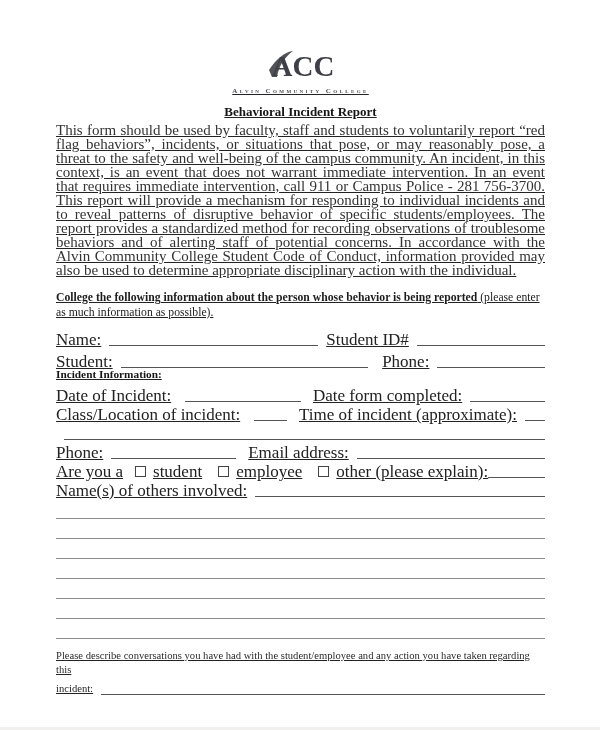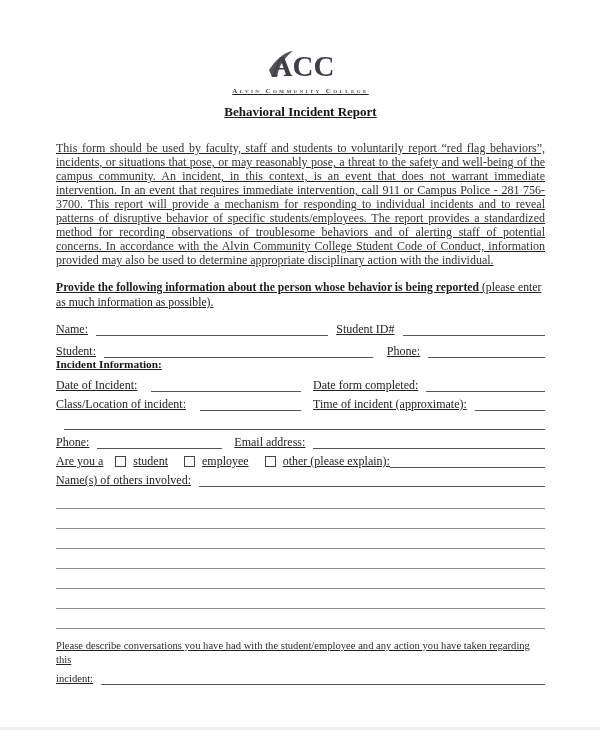--- a/index.html
+++ b/index.html
@@ -15,29 +15,29 @@
   .hdr{text-align:center;}
   .logo-wrap{display:inline-block;line-height:0;}
   .college{
     margin-top:1px;font-size:7px;font-weight:bold;letter-spacing:2.4px;
     color:#4c4c54;font-variant:small-caps;
   }
   .doc-title{margin-top:9px;font-size:13px;font-weight:bold;color:#161616;}
 
   
   .intro{
-    margin-top:21px;font-size:12px;line-height:14px;text-align:justify;color:#333;
+    margin-top:3px;font-size:15px;line-height:14px;text-align:justify;color:#333;
   }
 
   
   .lead{margin-top:13px;font-size:11.7px;line-height:15px;color:#1c1c1c;}
   .lead b{font-weight:bold;}
 
   
-  .row{display:flex;align-items:flex-end;margin-top:9px;font-size:12px;line-height:13px;}
+  .row{display:flex;align-items:flex-end;margin-top:9px;font-size:17px;line-height:13px;}
   .row.tight{margin-top:6px;}
   .lbl{white-space:nowrap;color:#222;}
   .fill{border-bottom:1px solid #555;height:12px;min-width:20px;}
   .grow{flex:1;}
   .gap-s{margin-left:8px;}
   .gap-m{margin-left:14px;}
   .col-left{display:flex;align-items:flex-end;width:245px;margin-right:12px;gap:8px;}
   .col-left .fill{flex:1;margin-left:6px;}
   .sec-h{font-size:11.3px;font-weight:bold;color:#161616;}
 
@@ -66,21 +66,21 @@
           <path d="M18 22 C 26 10, 34 4, 42 3 C 34 9, 28 17, 26 29 L 21 29 Z" fill="#3f3f47" opacity="0.9"></path>
         </svg>
       </span>
       <div class="college">Alvin Community College</div>
       <div class="doc-title">Behavioral Incident Report</div>
     </div>
 
     <div class="intro">This form should be used by faculty, staff and students to voluntarily report “red flag behaviors”, incidents, or situations that pose, or may reasonably pose, a threat to the safety and well-being of the campus community.  An incident, in this context, is an event that does not warrant immediate intervention. In an event that requires immediate intervention, call 911 or Campus Police - 281 756-3700.   This report will provide a mechanism for responding to individual incidents and to reveal patterns of disruptive behavior of specific students/employees. The report provides a standardized method for recording observations of troublesome behaviors and of alerting staff of potential concerns.   In accordance with the Alvin Community College Student Code of Conduct, information provided may also be used to determine appropriate disciplinary action with the individual.</div>
 
     <div class="lead">
-      <b>Provide the following information about the person whose behavior is being reported</b><span> (please enter as much information as possible).</span>
+      <b>College the following information about the person whose behavior is being reported</b><span> (please enter as much information as possible).</span>
     </div>
 
     <div class="row" style="margin-top:13px;">
       <span class="lbl">Name:</span>
       <span class="fill gap-s" style="flex:1.63;"></span>
       <span class="lbl gap-s">Student ID#</span>
       <span class="fill gap-s" style="flex:1;"></span>
     </div>
     <div class="row">
       <span class="lbl">Student:</span>

